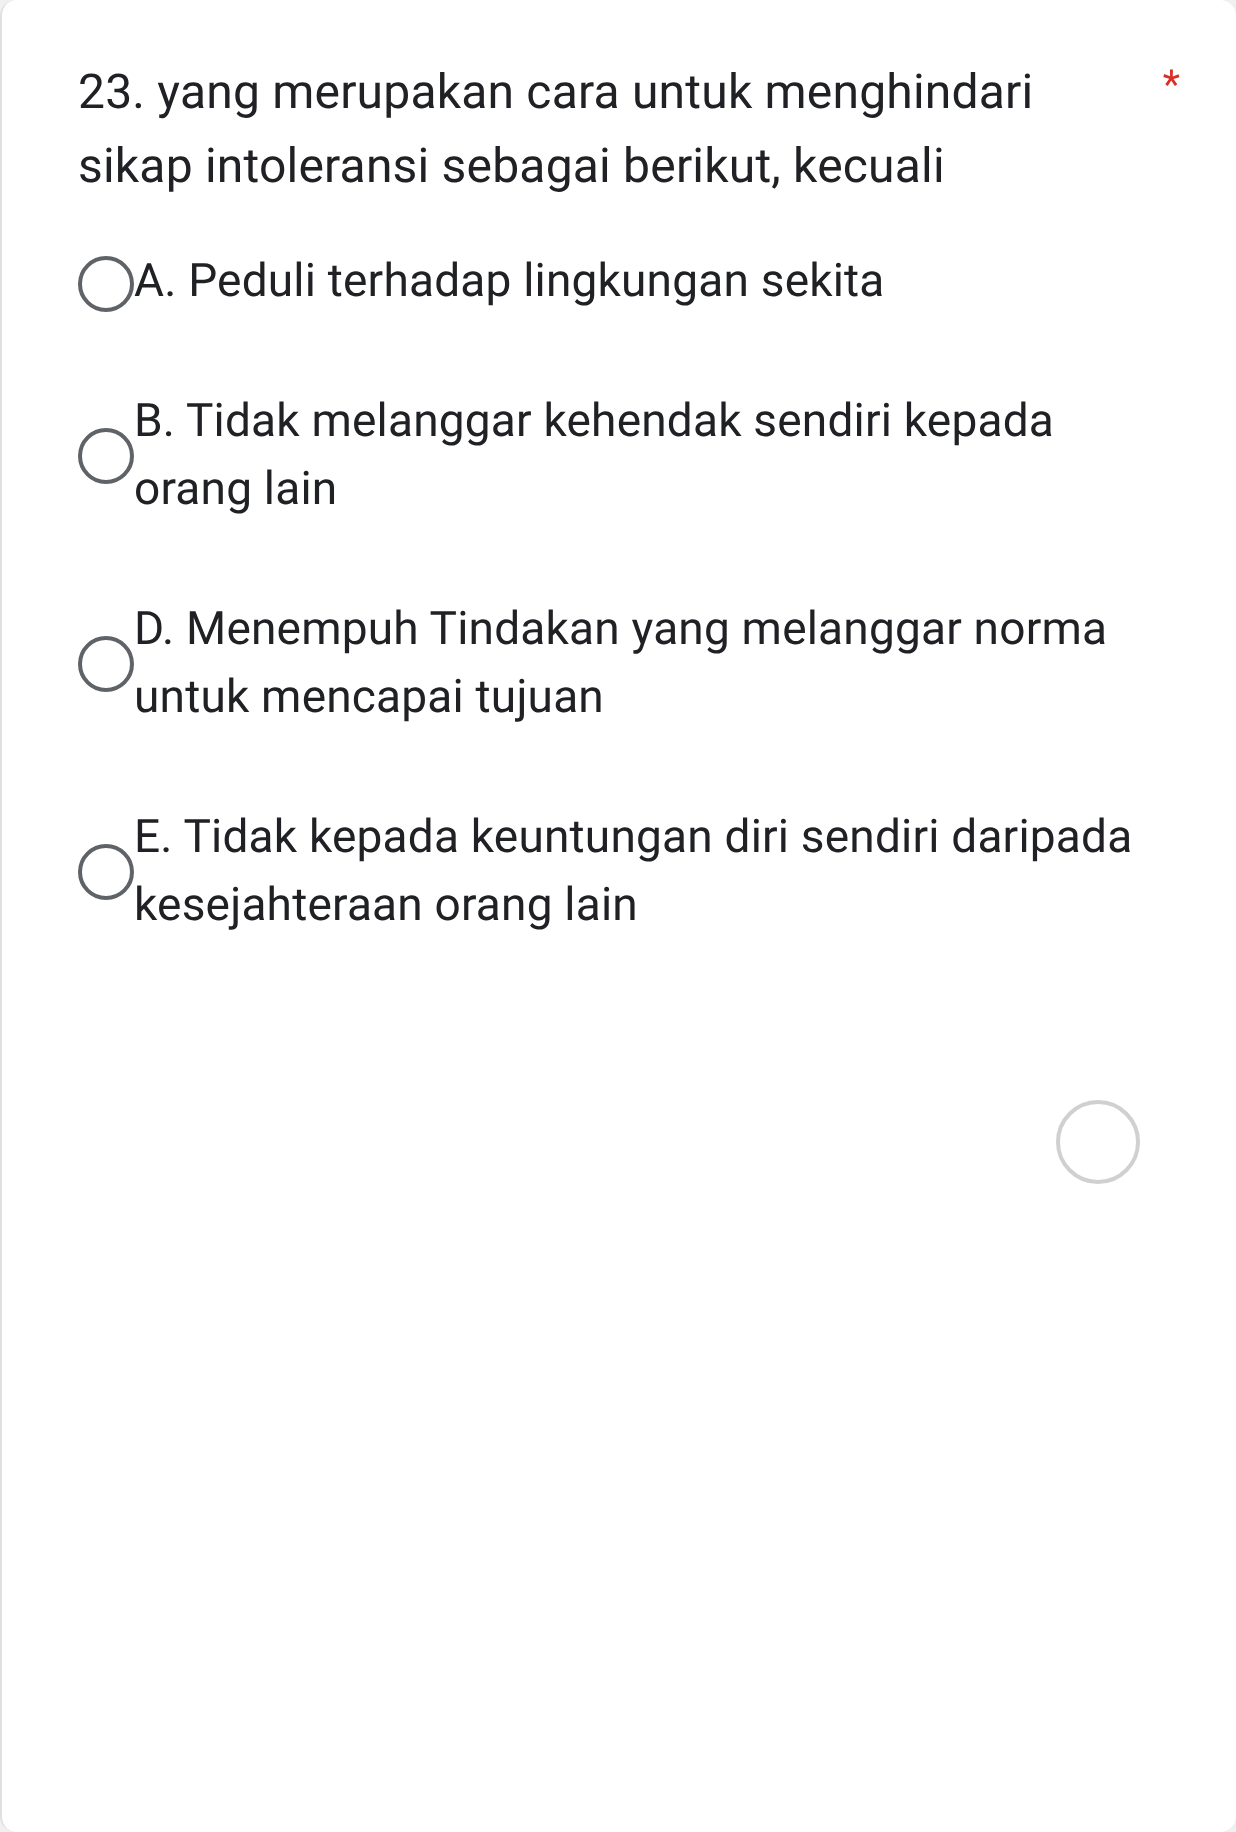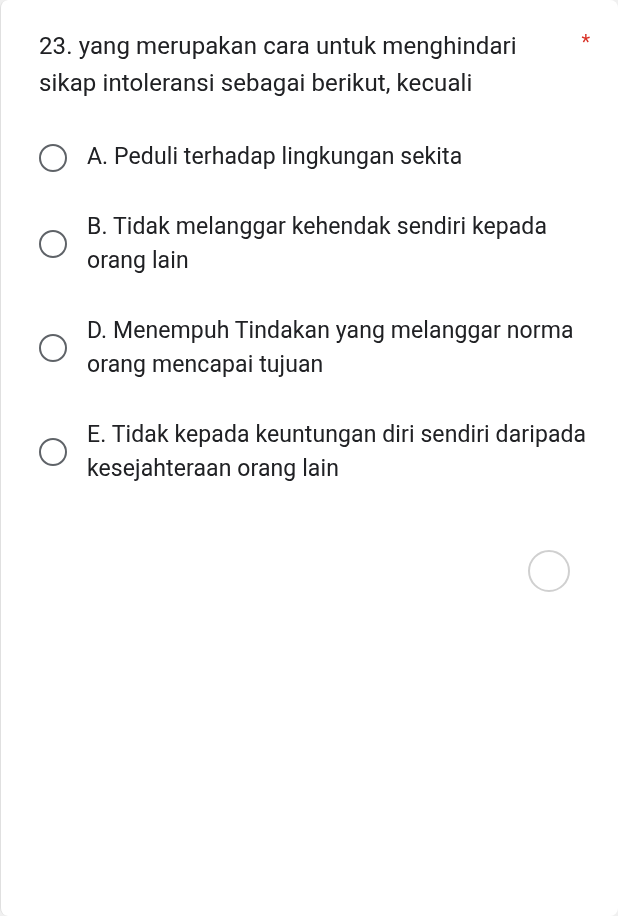--- a/index.html
+++ b/index.html
@@ -21,21 +21,21 @@
       border-radius: 8px;
       margin: 0;
       padding: 28px 28px 28px 38px;
       height: 100%;
       border-left: 1px solid #e0e0e0;
     }
     
     .question-header {
       display: flex;
       align-items: flex-start;
-      margin-bottom: 38px;
+      margin-bottom: 22px;
     }
     
     .question-text {
       font-size: 24px;
       color: #202124;
       line-height: 1.55;
       font-weight: 400;
       flex: 1;
       letter-spacing: 0.1px;
     }
@@ -49,21 +49,20 @@
     
     .options-container {
       display: flex;
       flex-direction: column;
       gap: 35px;
     }
     
     .option-row {
       display: flex;
       align-items: center;
-      gap: 20px;
       cursor: pointer;
     }
     
     .radio-circle {
       width: 28px;
       height: 28px;
       min-width: 28px;
       border: 2.5px solid #5f6368;
       border-radius: 50%;
       background: transparent;
@@ -110,21 +109,21 @@
     </label>
 
     <label class="option-row">
       <span class="radio-circle"></span>
       <span class="option-label">B. Tidak melanggar kehendak sendiri kepada orang lain</span>
     </label>
 
 
     <label class="option-row">
       <span class="radio-circle"></span>
-      <span class="option-label">D. Menempuh Tindakan yang melanggar norma orang mencapai tujuan</span>
+      <span class="option-label">D. Menempuh Tindakan yang melanggar norma untuk mencapai tujuan</span>
     </label>
 
     <label class="option-row">
       <span class="radio-circle"></span>
       <span class="option-label">E. Tidak kepada keuntungan diri sendiri daripada kesejahteraan orang lain</span>
     </label>
 
   </div>
 
 </div>

